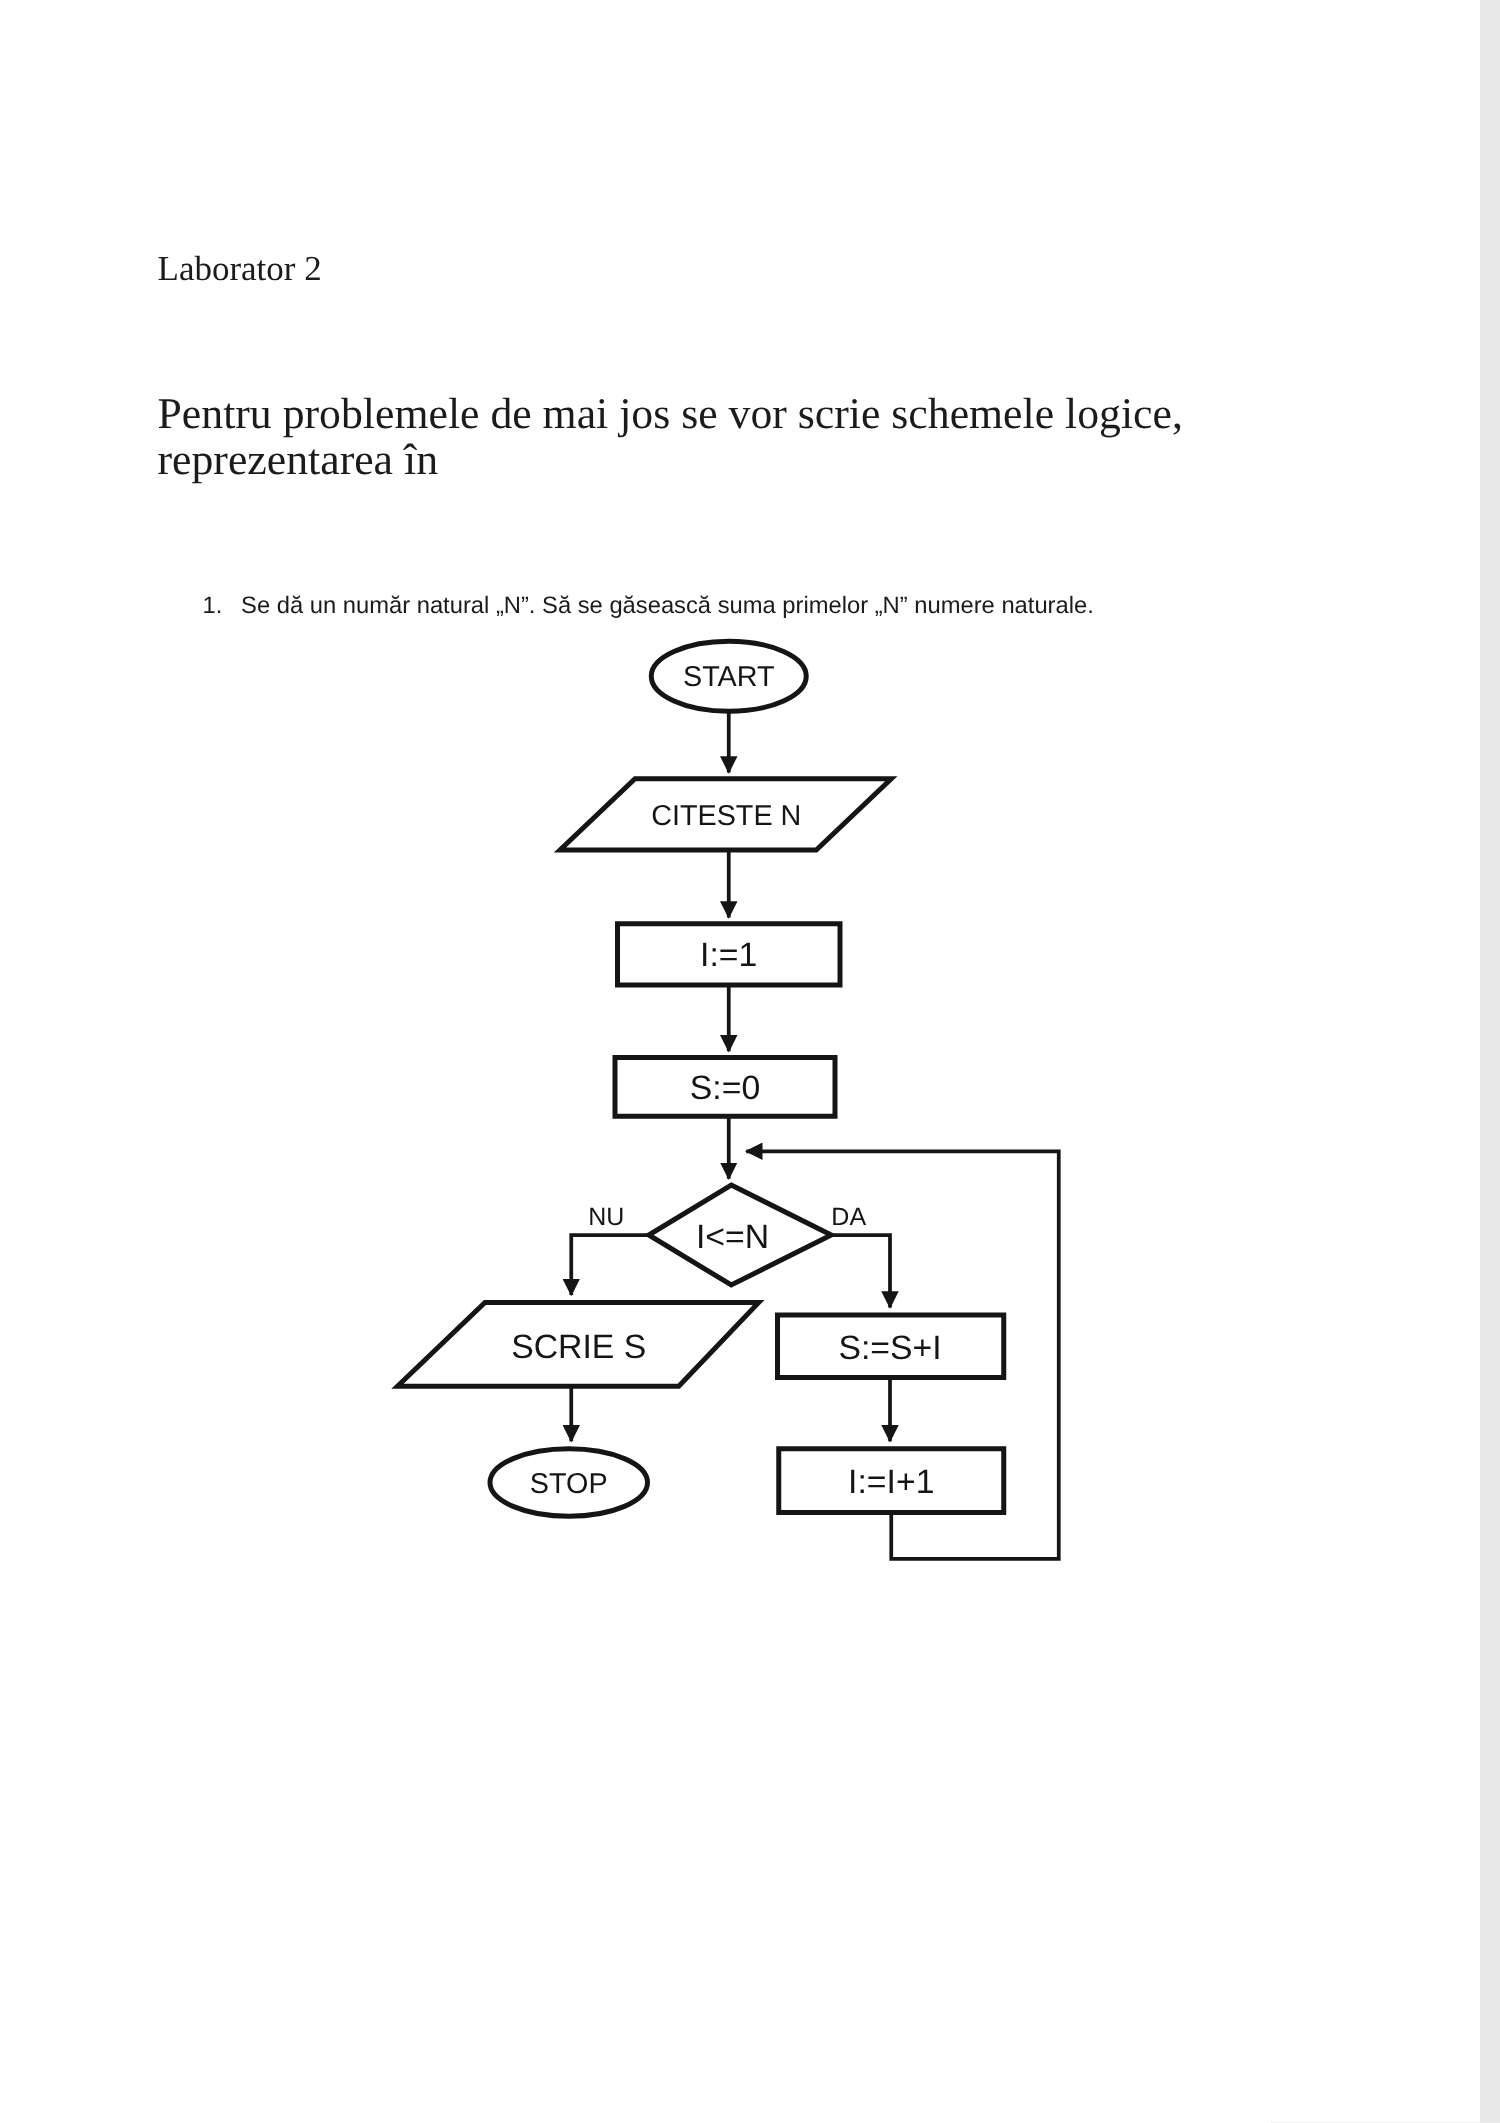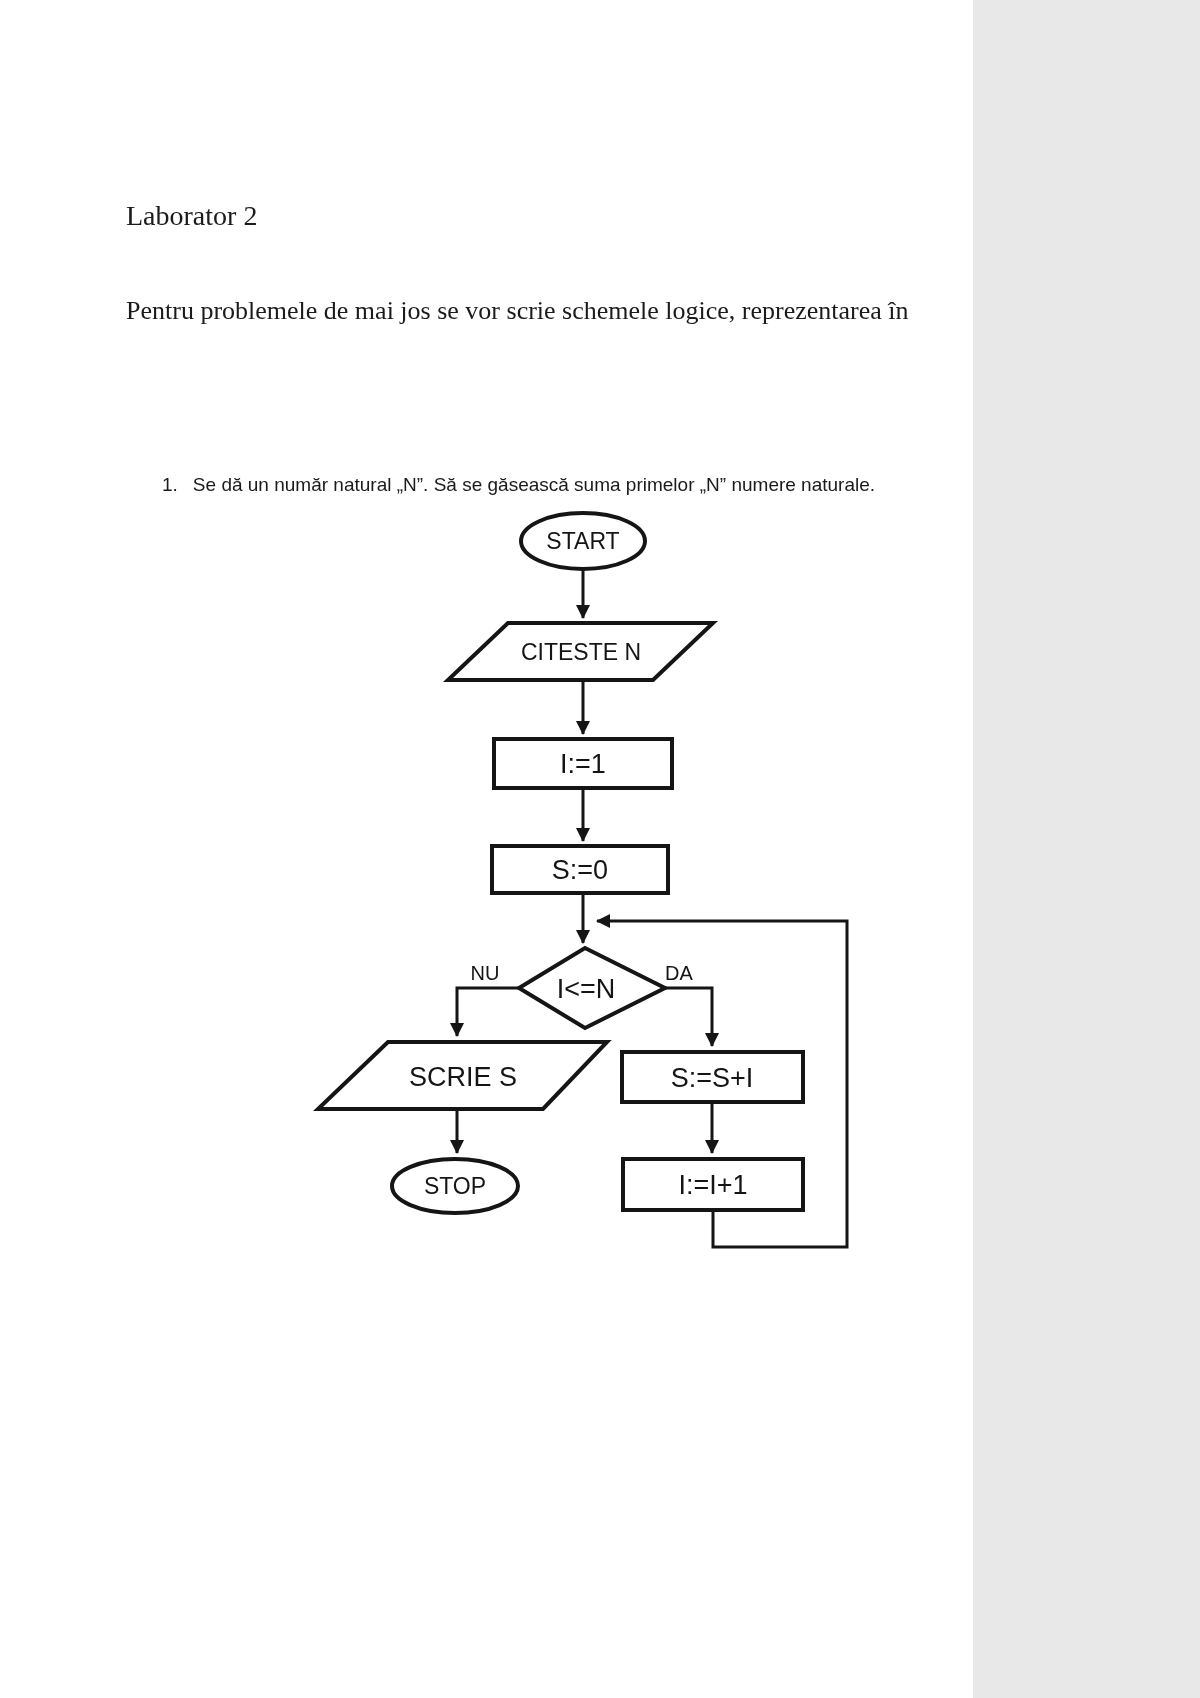--- a/index.html
+++ b/index.html
@@ -2,42 +2,42 @@
 <html><head>
 <meta charset="utf-8">
 <style>
   html, body {
     margin: 0;
     padding: 0;
     background: #e8e8e8;
   }
   .page {
     position: relative;
-    width: 973px;
+    width: 1184px;
     height: 1698px;
     background: #ffffff;
     overflow: hidden;
     font-family: "Liberation Serif", serif;
     color: #1b1b1b;
   }
   .doc-title {
     position: absolute;
     left: 126px;
     top: 200px;
     font-size: 28px;
     font-family: "Liberation Serif", serif;
     color: #1b1b1b;
     white-space: nowrap;
   }
   .intro {
     position: absolute;
     left: 126px;
-    top: 292px;
+    top: 312px;
     width: 860px;
-    font-size: 26px;
+    font-size: 35px;
     line-height: 37px;
     font-family: "Liberation Serif", serif;
     color: #1b1b1b;
   }
   .list-item {
     position: absolute;
     left: 162px;
     top: 474px;
     display: flex;
     gap: 15px;

